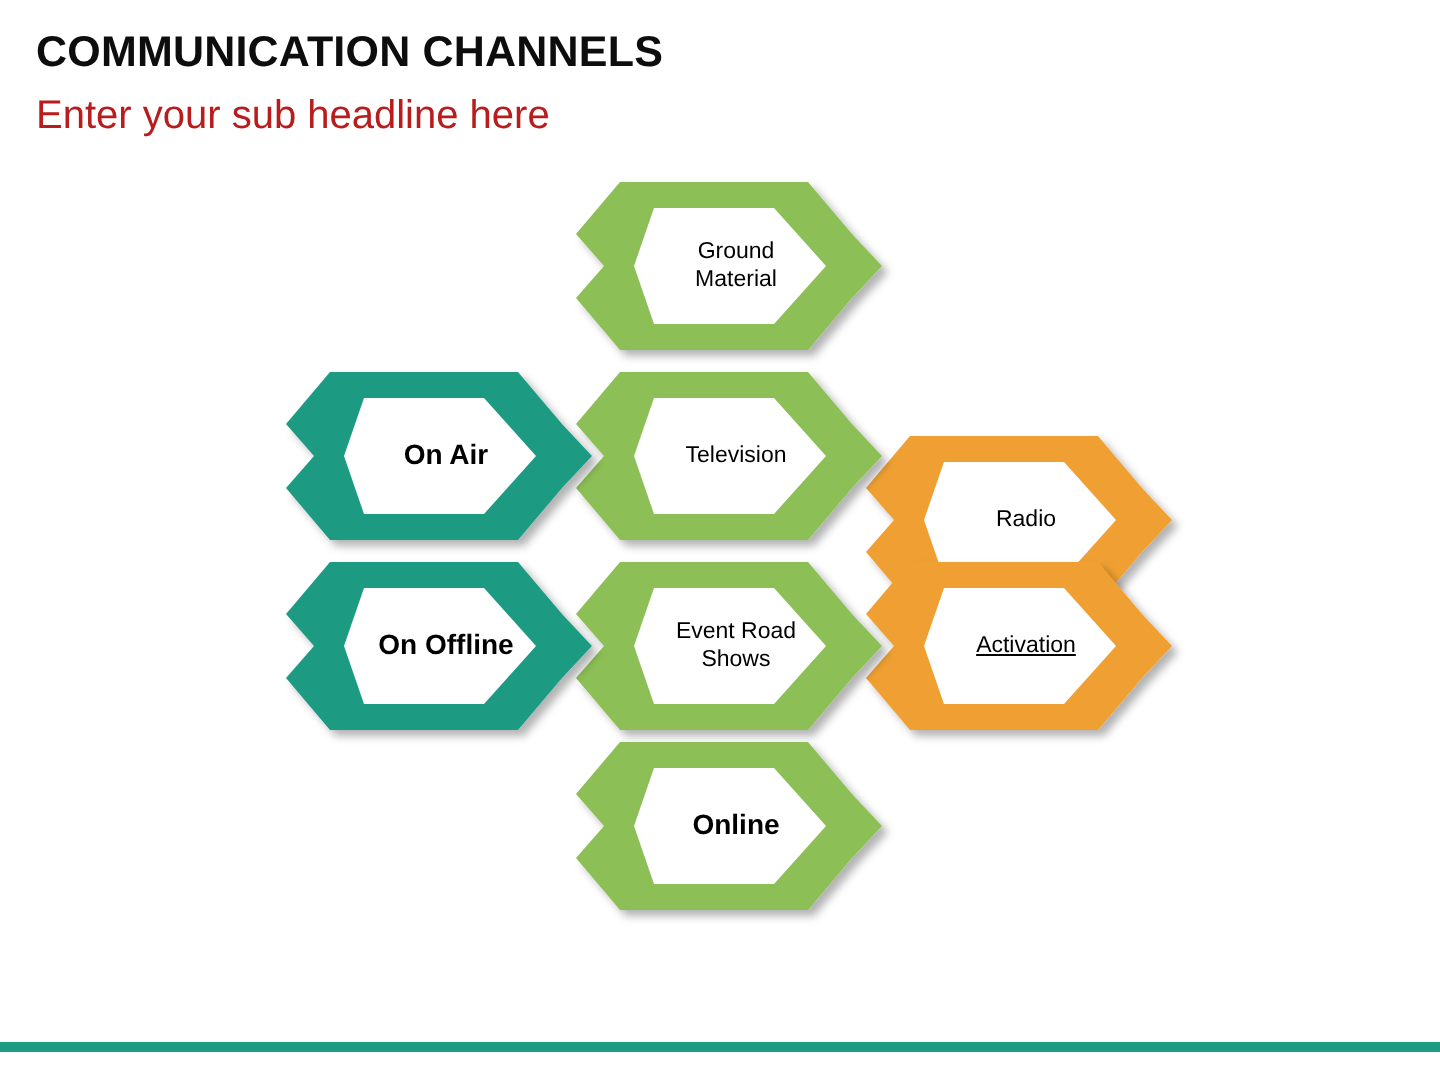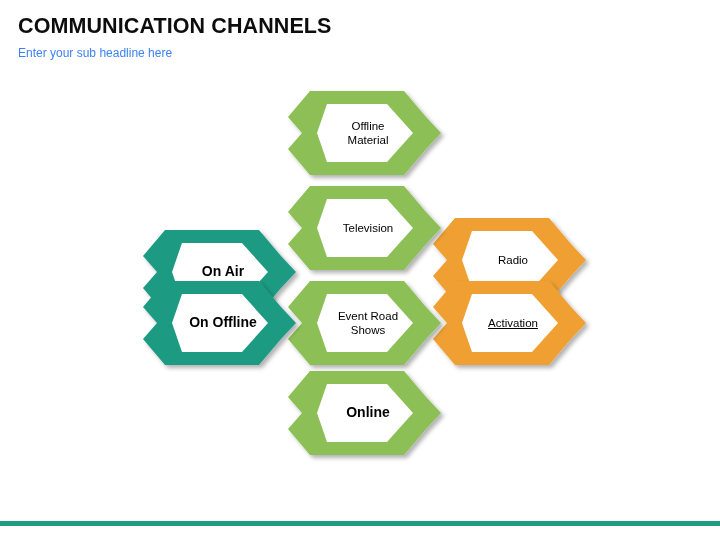--- a/index.html
+++ b/index.html
@@ -33,23 +33,23 @@
   .title {
     font-size: 21.5px;
     font-weight: bold;
     color: #0d0d0d;
     letter-spacing: 0.1px;
     line-height: 1.15;
     margin: 0;
     white-space: nowrap;
   }
   .subtitle {
-    font-size: 12px;
+    font-size: 20px;
     font-weight: normal;
-    color: #3b82f6;
+    color: #b91c1c;
     line-height: 1.2;
     margin: 7px 0 0 0;
     white-space: nowrap;
   }
 
   
   .diagram {
     position: absolute;
     left: 0;
     top: 0;
@@ -115,24 +115,24 @@
           <defs>
             <filter id="sh1" x="-25%" y="-25%" width="160%" height="160%">
               <feDropShadow dx="3" dy="3" stdDeviation="2.2" flood-color="#000000" flood-opacity="0.30"></feDropShadow>
             </filter>
           </defs>
           <g filter="url(#sh1)">
             <polygon points="22,0 116,0 138,26 153,42 138,58 116,84 22,84 0,58 14,42 0,26" fill="#8cbf54"></polygon>
           </g>
           <polygon points="39,13 99,13 125,42 99,71 39,71 29,42" fill="#ffffff"></polygon>
         </svg>
-        <div class="hex-label" style="color: rgb(0, 0, 0);">Offline
+        <div class="hex-label" style="color: rgb(0, 0, 0);">Ground
 Material</div>
       </div>
-      <div class="hex-node" style="left: 143px; top: 186px; z-index: 9; margin-top: 44px;">
+      <div class="hex-node" style="left: 143px; top: 186px; z-index: 9;">
         <svg viewBox="0 0 160 84">
           <defs>
             <filter id="sh3" x="-25%" y="-25%" width="160%" height="160%">
               <feDropShadow dx="3" dy="3" stdDeviation="2.2" flood-color="#000000" flood-opacity="0.30"></feDropShadow>
             </filter>
           </defs>
           <g filter="url(#sh3)">
             <polygon points="22,0 116,0 138,26 153,42 138,58 116,84 22,84 0,58 14,42 0,26" fill="#1f9b82"></polygon>
           </g>
           <polygon points="39,13 99,13 125,42 99,71 39,71 29,42" fill="#ffffff"></polygon>

